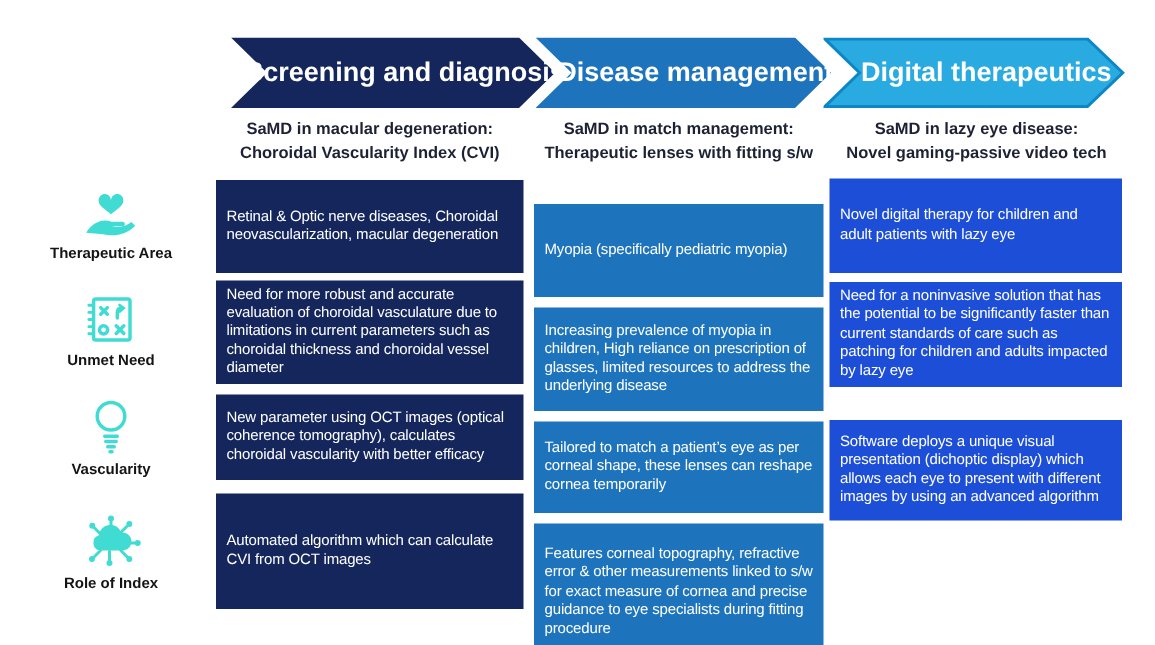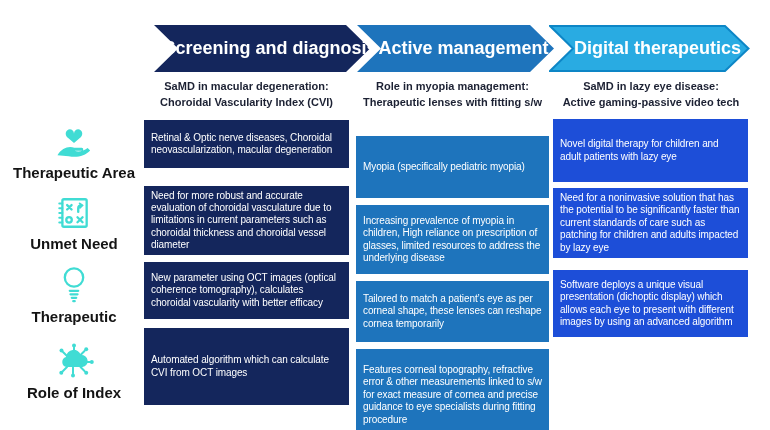--- a/index.html
+++ b/index.html
@@ -20,84 +20,84 @@
   
   .sub{
     position:absolute;top:79px;text-align:center;font-weight:bold;
     font-size:11px;line-height:1.45;color:#1c2133;
   }
   #sub1{left:142px;width:209px;}
   #sub2{left:350px;width:205px;}
   #sub3{left:548px;width:206px;}
   
   .rowhead{position:absolute;left:8px;width:132px;display:flex;flex-direction:column;align-items:center;}
-  .rowhead .rlbl{font-weight:bold;font-size:15px;color:#141414;margin-top:3px;white-space:nowrap;}
+  .rowhead .rlbl{font-weight:bold;font-size:10px;color:#141414;margin-top:3px;white-space:nowrap;}
   #rh1{top:124px}#rh2{top:194px}#rh3{top:264px}#rh4{top:340px}
   .icn{display:block;}
   
   .col{position:absolute;}
   #col1{left:144px;width:205px;top:120px;}
   #col2{left:356px;width:193px;top:136px;}
   #col3{left:553px;width:195px;top:119px;}
   .cell{
     box-sizing:border-box;display:flex;align-items:center;overflow:hidden;
     color:#ffffff;font-size:10px;line-height:1.24;letter-spacing:-0.1px;
     padding:3px 7px;
   }
   #col1 .cell{background:#14265c;}
   #col2 .cell{background:#1e74bc;}
   #col3 .cell{background:#1d4ed8;}
-  #col1 .cell:nth-child(1){height:48px;margin-bottom:18px}
+  #col1 .cell:nth-child(1){height:62px;margin-bottom:5px}
   #col1 .cell:nth-child(2){height:69px;margin-bottom:7px}
   #col1 .cell:nth-child(3){height:57px;margin-bottom:9px}
   #col1 .cell:nth-child(4){height:77px}
   #col2 .cell:nth-child(1){height:62px;margin-bottom:7px}
   #col2 .cell:nth-child(2){height:69px;margin-bottom:7px}
   #col2 .cell:nth-child(3){height:61px;margin-bottom:7px}
   #col2 .cell:nth-child(4){height:92px}
   #col3 .cell:nth-child(1){height:63px;margin-bottom:6px}
-  #col3 .cell:nth-child(2){height:70px;margin-bottom:12px}
+  #col3 .cell:nth-child(2){height:70px;margin-bottom:22px}
   #col3 .cell:nth-child(3){height:67px;margin-bottom:10px}
   #col3 .cell:nth-child(4){height:66px}
 </style>
 </head>
 <body>
 
 <div class="canvas">
 
   <div class="arrow" id="arrow1">
     <svg width="216" height="47" viewBox="0 0 216 47">
       <polygon points="0,0 192,0 216,23.5 192,47 0,47 24,23.5" fill="#14265c"></polygon>
     </svg>
     <div class="albl">Screening and diagnosis</div>
   </div>
   <div class="arrow" id="arrow2">
     <svg width="197" height="47" viewBox="0 0 197 47">
       <polygon points="0,0 173,0 197,23.5 173,47 0,47 24,23.5" fill="#1e74bc"></polygon>
     </svg>
-    <div class="albl">Active management</div>
+    <div class="albl">Disease management</div>
   </div>
   <div class="arrow" id="arrow3">
     <svg width="201" height="47" viewBox="0 0 201 47">
       <polygon points="1,1 176,1 199.5,23.5 176,46 1,46 24,23.5" fill="#29abe2" stroke="#0d86c6" stroke-width="2"></polygon>
     </svg>
     <div class="albl">Digital therapeutics</div>
   </div>
 
   <div class="sub" id="sub1">
     <div>SaMD in macular degeneration:</div>
     <div>Choroidal Vascularity Index (CVI)</div>
   </div>
   <div class="sub" id="sub2">
-    <div>Role in myopia management:</div>
+    <div>SaMD in match management:</div>
     <div>Therapeutic lenses with fitting s/w</div>
   </div>
   <div class="sub" id="sub3">
     <div>SaMD in lazy eye disease:</div>
-    <div>Active gaming-passive video tech</div>
+    <div>Novel gaming-passive video tech</div>
   </div>
 
   <div class="rowhead" id="rh1">
     <svg class="icn" width="40" height="37" viewBox="0 0 40 38">
       <path d="M20 10 C20 6.2 15.8 4.2 13.2 6.4 C10.6 8.6 11.1 12.1 14 14.5 L20 19.4 L26 14.5 C28.9 12.1 29.4 8.6 26.8 6.4 C24.2 4.2 20 6.2 20 10 Z" fill="#40dcd4"></path>
       <path d="M3 32 C7.5 25 14 22.3 20.3 24.4 L28 24.4 C30 24.4 30 27.6 28 27.6 L20.5 27.6 C25 28.8 29.5 28 34 24.6 L36.6 27.2 C31 33 22.5 35 14.5 33 Z" fill="#40dcd4"></path>
     </svg>
     <div class="rlbl">Therapeutic Area</div>
   </div>
 
@@ -112,21 +112,21 @@
       <path d="M21.3 22 l4.8 4.8 M26.1 22 l-4.8 4.8"></path>
     </svg>
     <div class="rlbl">Unmet Need</div>
   </div>
 
   <div class="rowhead" id="rh3">
     <svg class="icn" width="34" height="41" viewBox="0 0 34 41" fill="none" stroke="#40dcd4" stroke-width="2.3" stroke-linecap="round">
       <circle cx="17" cy="13.5" r="9.2"></circle>
       <path d="M12.8 26.8 h8.4 M13.5 30.3 h7 M14.8 33.8 h4.4 M16.3 37.2 h1.4"></path>
     </svg>
-    <div class="rlbl">Therapeutic</div>
+    <div class="rlbl">Vascularity</div>
   </div>
 
   <div class="rowhead" id="rh4">
     <svg class="icn" width="42" height="41" viewBox="0 0 42 41">
       <g stroke="#40dcd4" stroke-width="2" fill="none" stroke-linecap="round">
         <path d="M21 14.5 V7.5 M14.5 16.5 L10 12 M27 15.5 L31.5 11 M31 22 H37 M27.5 27 L31.5 31 M20 27.5 V33.5 M14 27 L10 31"></path>
       </g>
       <path d="M13.5 27 A5.2 5.2 0 0 1 13 16.9 A7.6 7.6 0 0 1 27.8 15.1 A4.8 4.8 0 0 1 29.5 27 Z" fill="#40dcd4"></path>
       <g fill="#40dcd4">
         <circle cx="21" cy="5.6" r="2"></circle>

